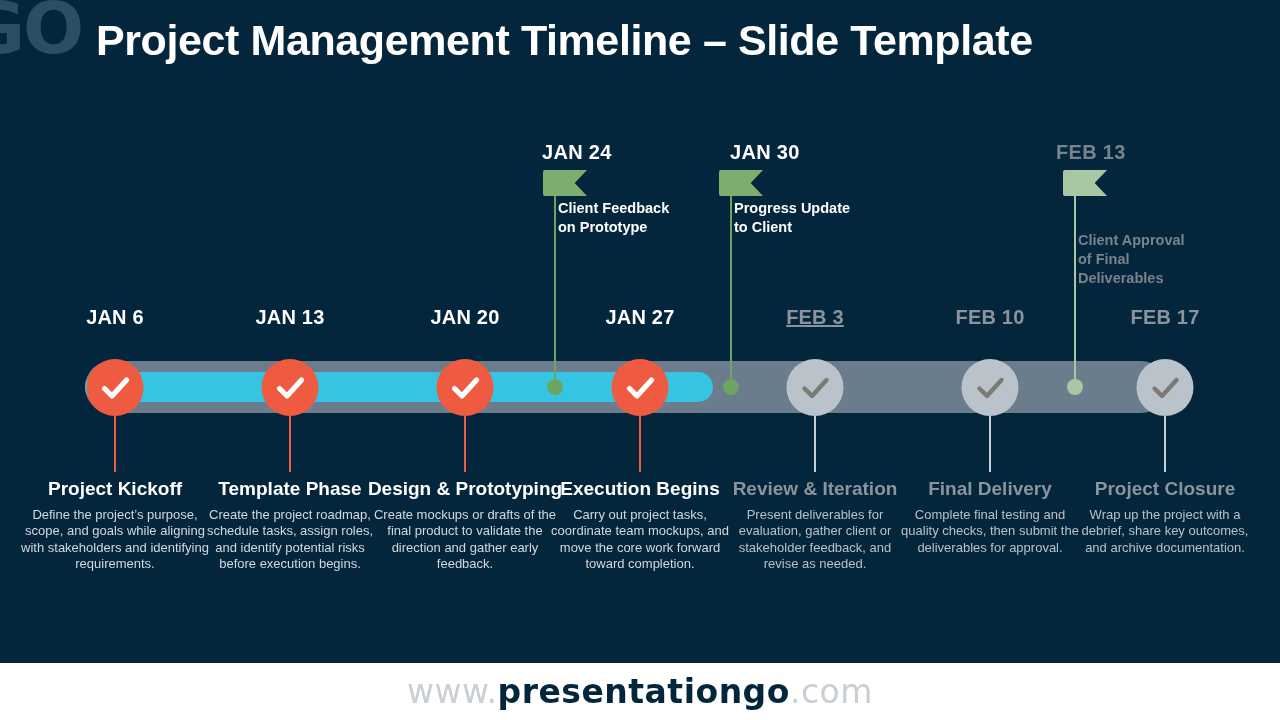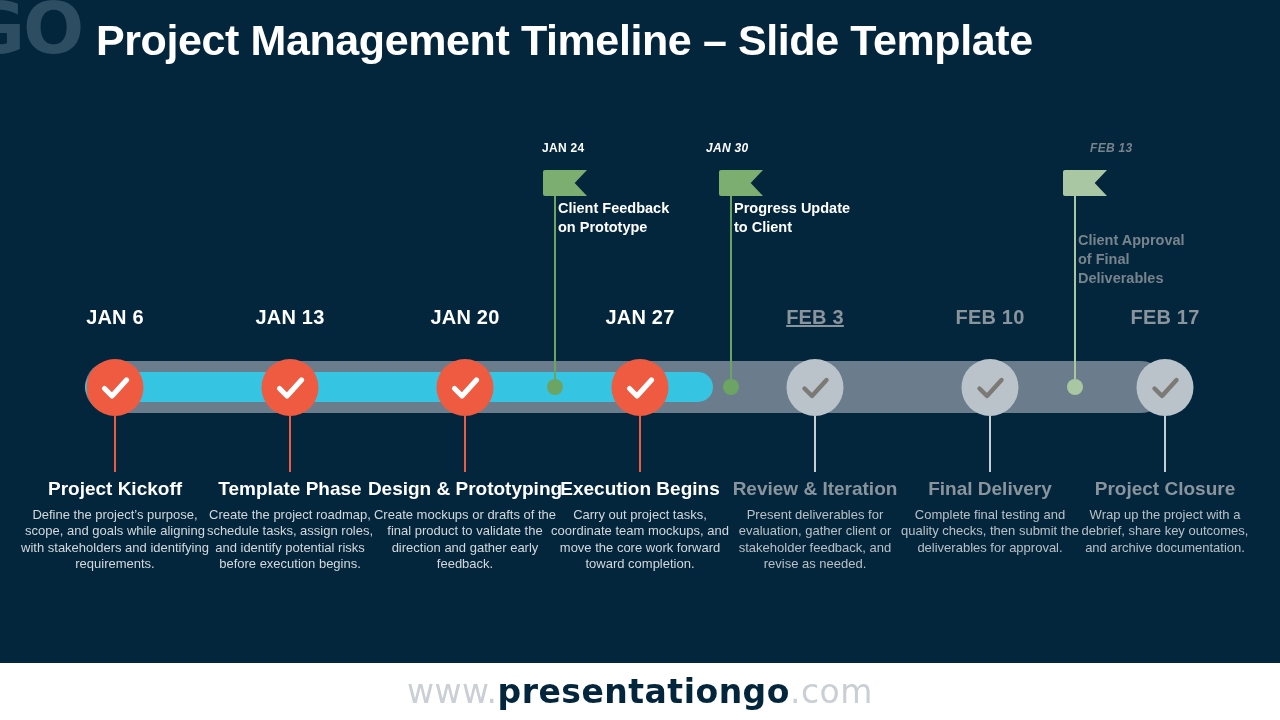--- a/index.html
+++ b/index.html
@@ -185,21 +185,21 @@
     top: 170px;
     clip-path: polygon(0 0, 100% 0, 72% 50%, 100% 100%, 0 100%);
     border-radius: 2px 0 0 2px;
   }
   .flag-shape.active { background: #7cae70; }
   .flag-shape.muted  { background: #a9c7a2; }
 
   .flag-date {
     position: absolute;
     top: 141px;
-    font-size: 12px;
+    font-size: 20px;
     font-weight: bold;
     white-space: nowrap;
     letter-spacing: 0.3px;
   }
   .flag-date.active { color: #ffffff; }
   .flag-date.muted  { color: #78838b; }
 
   .flag-text {
     position: absolute;
     top: 199px;
@@ -226,27 +226,27 @@
   <div id="callout-layer">
       <div class="flag-stem active" style="left: 555px; height: 207px;"></div>
       <div class="flagdot active" style="left: 555px;"></div>
       <div class="flag-shape active" style="left: 543px;"></div>
       <div class="flag-date active" style="left: 542px;">JAN 24</div>
       <div class="flag-text active" style="left: 558px;">Client Feedback
 on Prototype</div>
       <div class="flag-stem active" style="left: 731px; height: 207px;"></div>
       <div class="flagdot active" style="left: 731px;"></div>
       <div class="flag-shape active" style="left: 719px;"></div>
-      <div class="flag-date active" style="left: 706px; font-style: italic;">JAN 30</div>
+      <div class="flag-date active" style="left: 730px;">JAN 30</div>
       <div class="flag-text active" style="left: 734px;">Progress Update
 to Client</div>
       <div class="flag-stem muted" style="left: 1075px; height: 207px;"></div>
       <div class="flagdot muted" style="left: 1075px;"></div>
       <div class="flag-shape muted" style="left: 1063px;"></div>
-      <div class="flag-date muted" style="left: 1090px; font-style: italic;">FEB 13</div>
+      <div class="flag-date muted" style="left: 1056px;">FEB 13</div>
       <div class="flag-text muted" style="left: 1078px;">Client Approval
 of Final
 Deliverables</div>
     </div>
   <div id="milestone-layer">
       <div class="date-label done" style="left: 115px;">JAN 6</div>
       <div class="node done" style="left: 115px;">
         <span>
           <svg width="34" height="34" viewBox="0 0 34 34">
             <path d="M6 17.5 L13.5 25 L28 9" fill="none" stroke="#ffffff" stroke-width="5.2" stroke-linecap="round" stroke-linejoin="round"></path>

